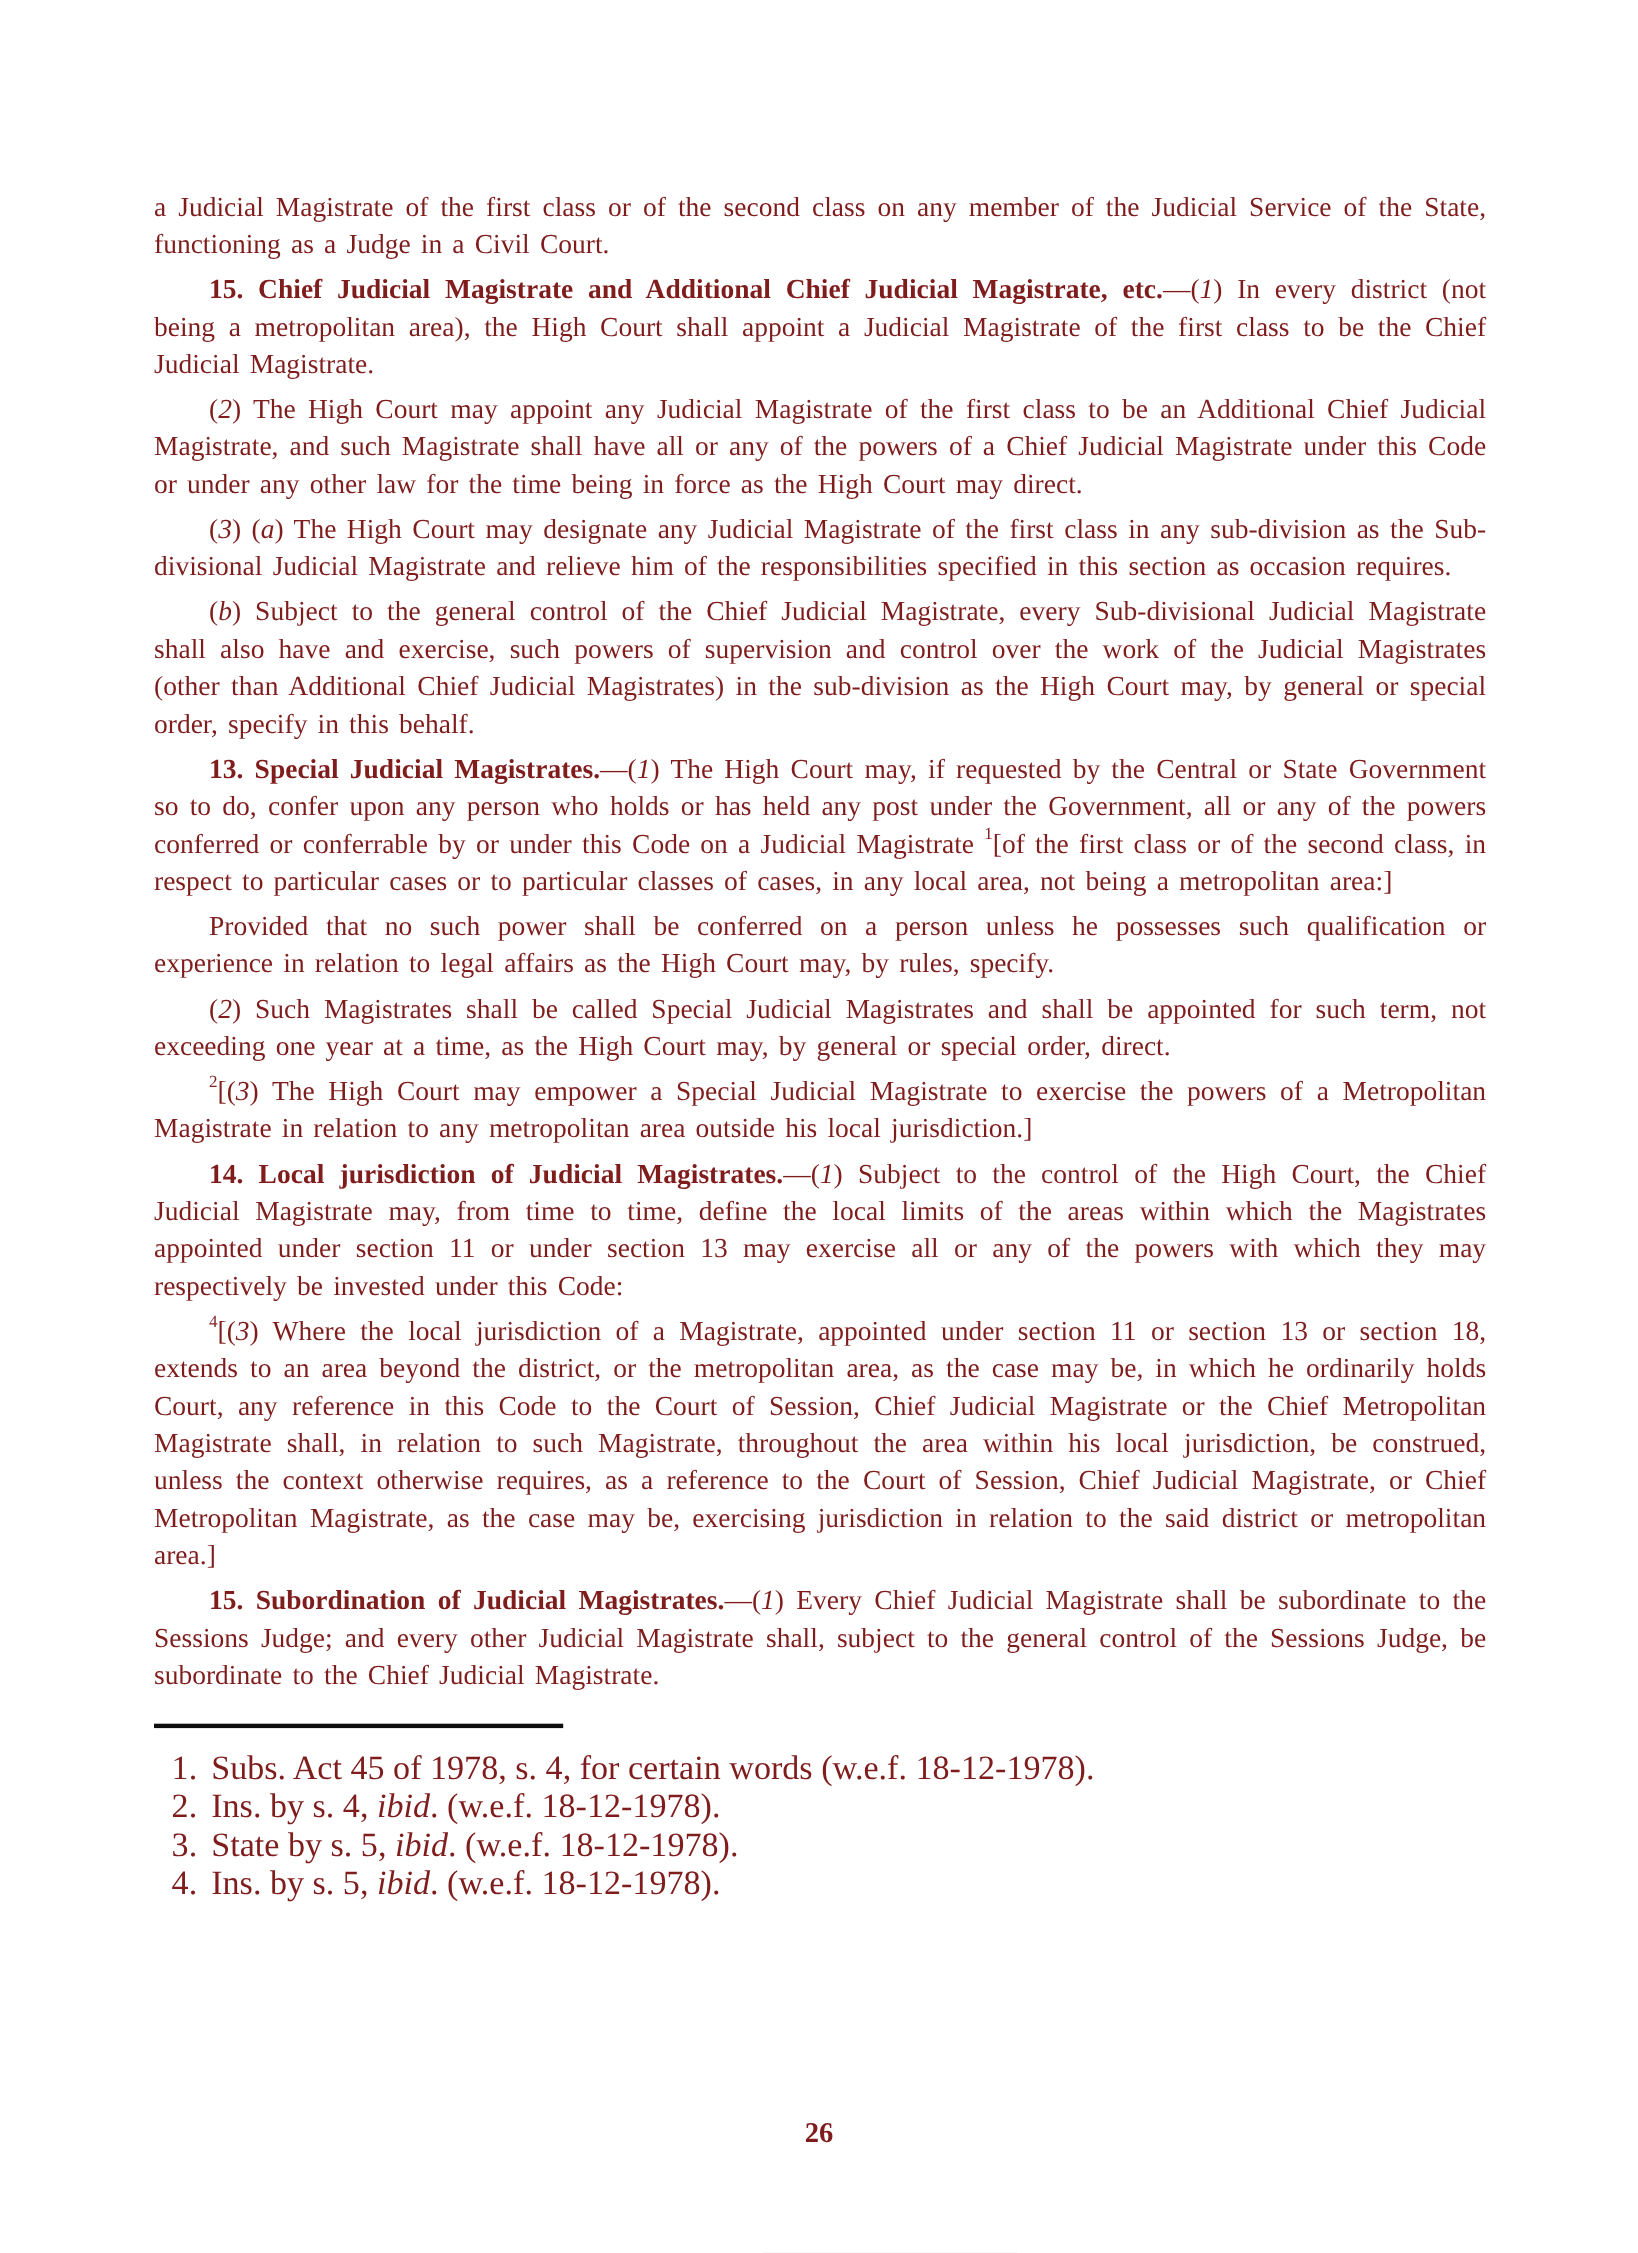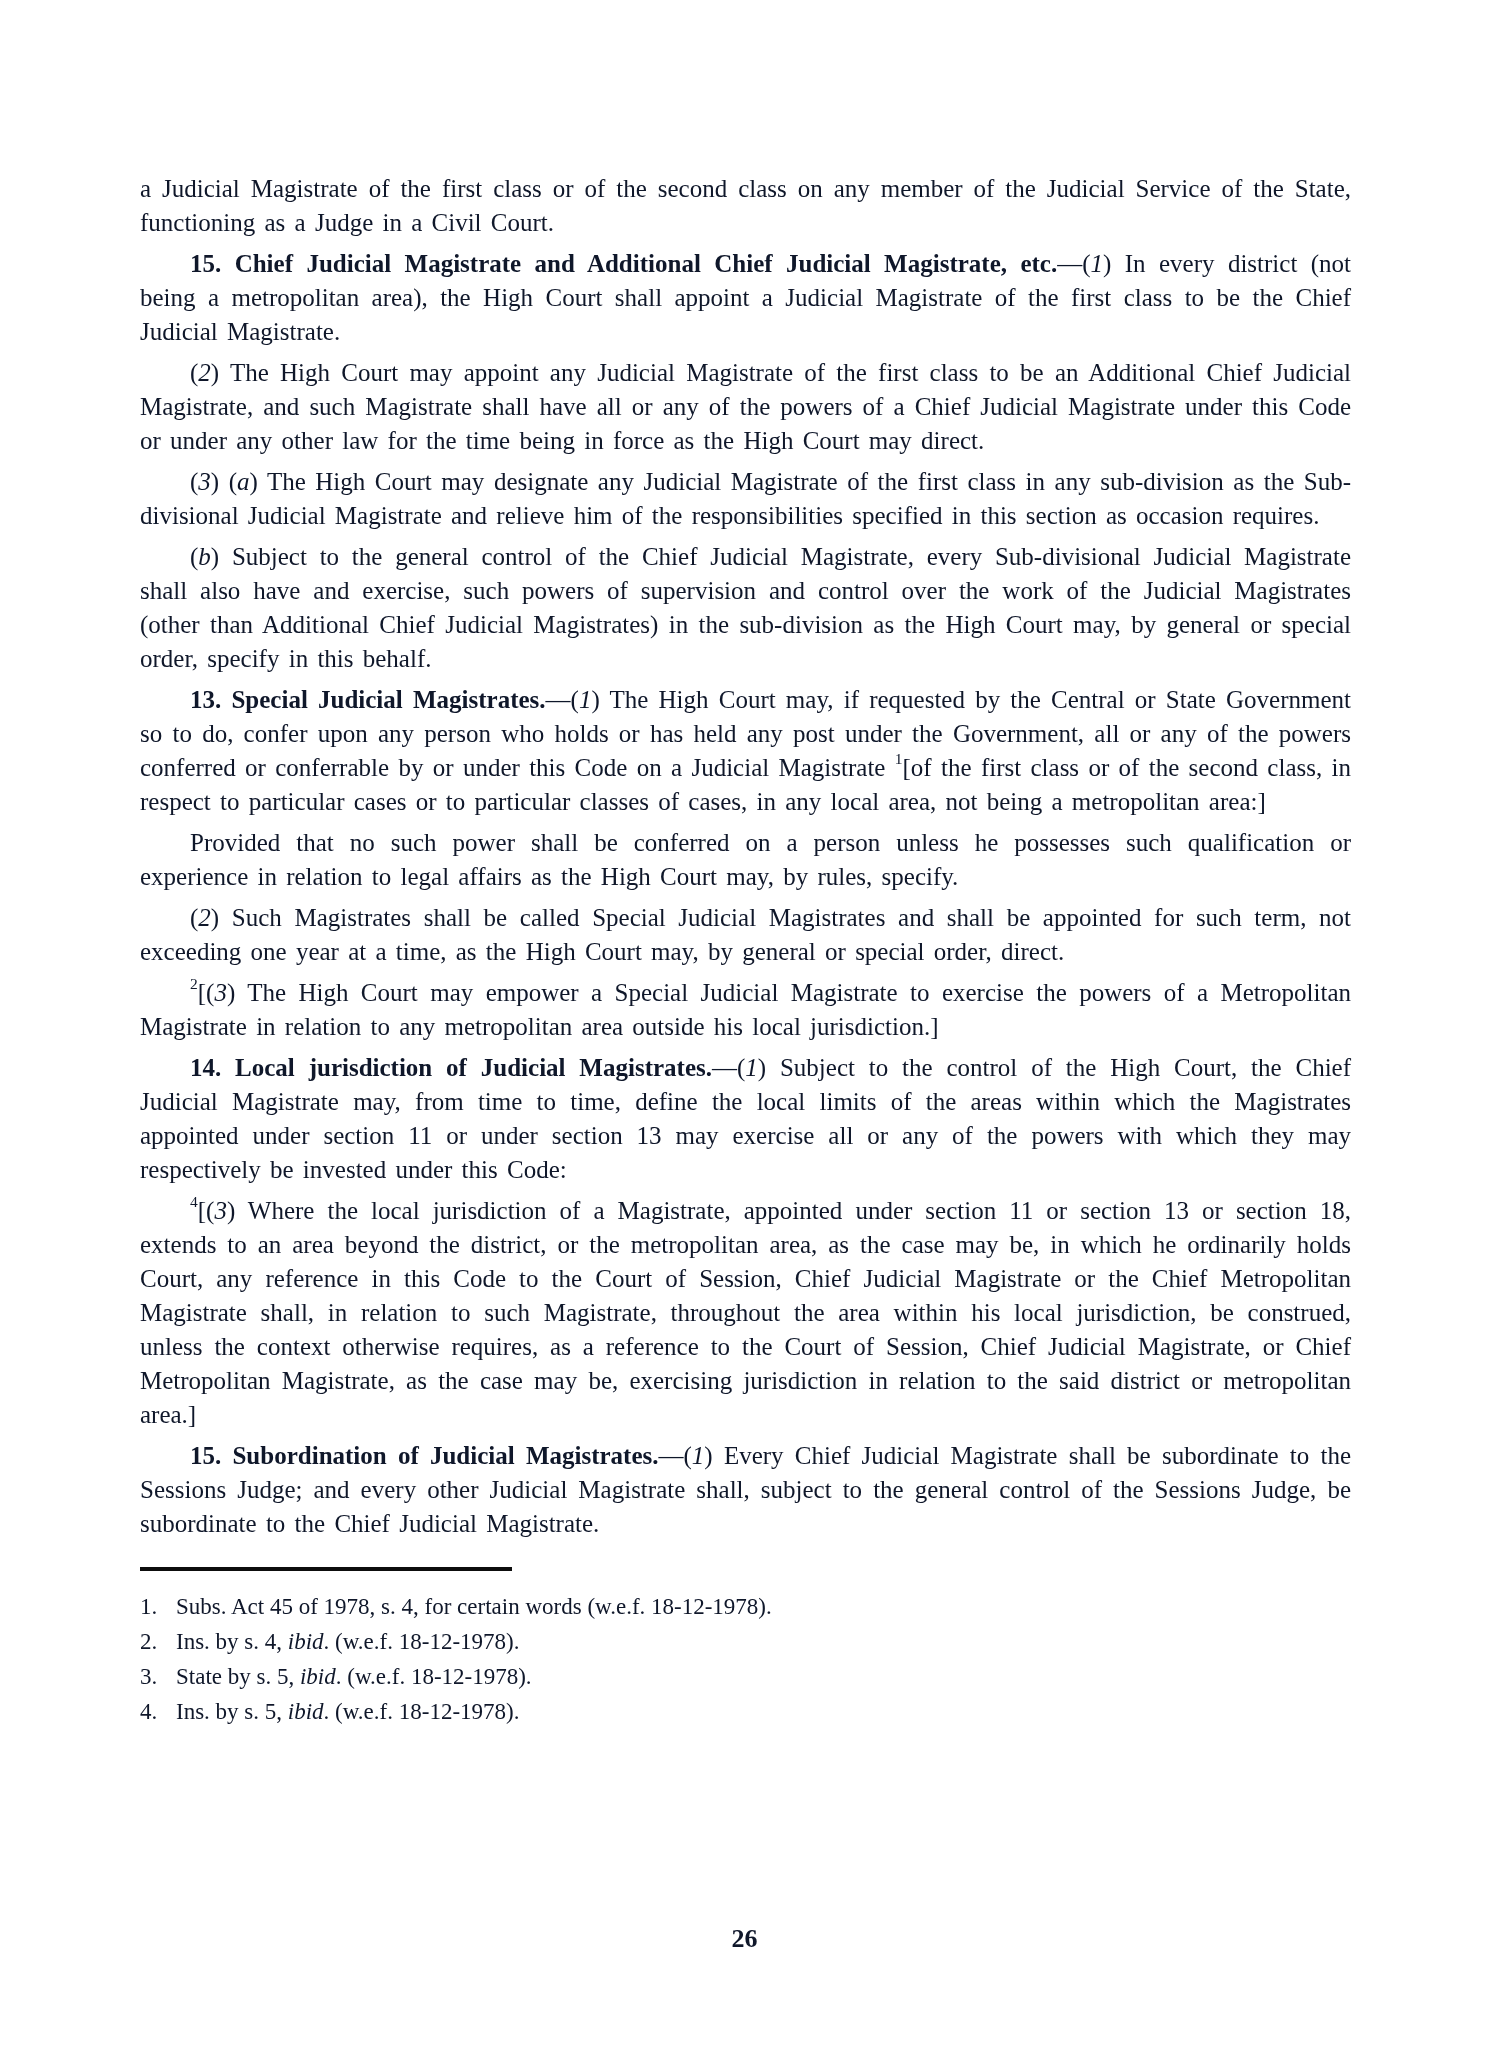--- a/index.html
+++ b/index.html
@@ -1,31 +1,31 @@
 <!DOCTYPE html>
 <html><head>
 <meta charset="utf-8">
 <style>
   html,body{margin:0;padding:0;background:#e9e9e9;}
   .page{
     width:1489px;height:2048px;background:#ffffff;position:relative;
     margin:0 auto;overflow:hidden;
-    font-family:"Liberation Serif","DejaVu Serif",serif;color:#0f172a;
+    font-family:"Liberation Serif","DejaVu Serif",serif;color:#7f1d1d;
   }
   .content{position:absolute;left:140px;top:172px;width:1211px;}
   p.para{
     margin:0 0 7px 0;font-size:25px;line-height:34px;
     text-align:justify;text-indent:50px;word-spacing:3px;
   }
   p.para.noindent{text-indent:0;}
   .b{font-weight:bold;}
   .i{font-style:italic;}
   sup.fnref{font-size:0.62em;line-height:0;position:relative;top:-0.15em;}
   .fn-sep{width:372px;height:4px;background:#0d0d0d;margin:26px 0 18px 0;}
-  .footnotes{font-size:23px;line-height:35px;}
+  .footnotes{font-size:31px;line-height:35px;margin-left:16px;}
   .footnote{margin:0;text-align:left;}
   .fn-num{display:inline-block;min-width:36px;}
   .page-number{
     position:absolute;top:1924px;left:0;width:100%;
     text-align:center;font-size:26px;font-weight:bold;
   }
 </style>
 </head>
 <body>
 

